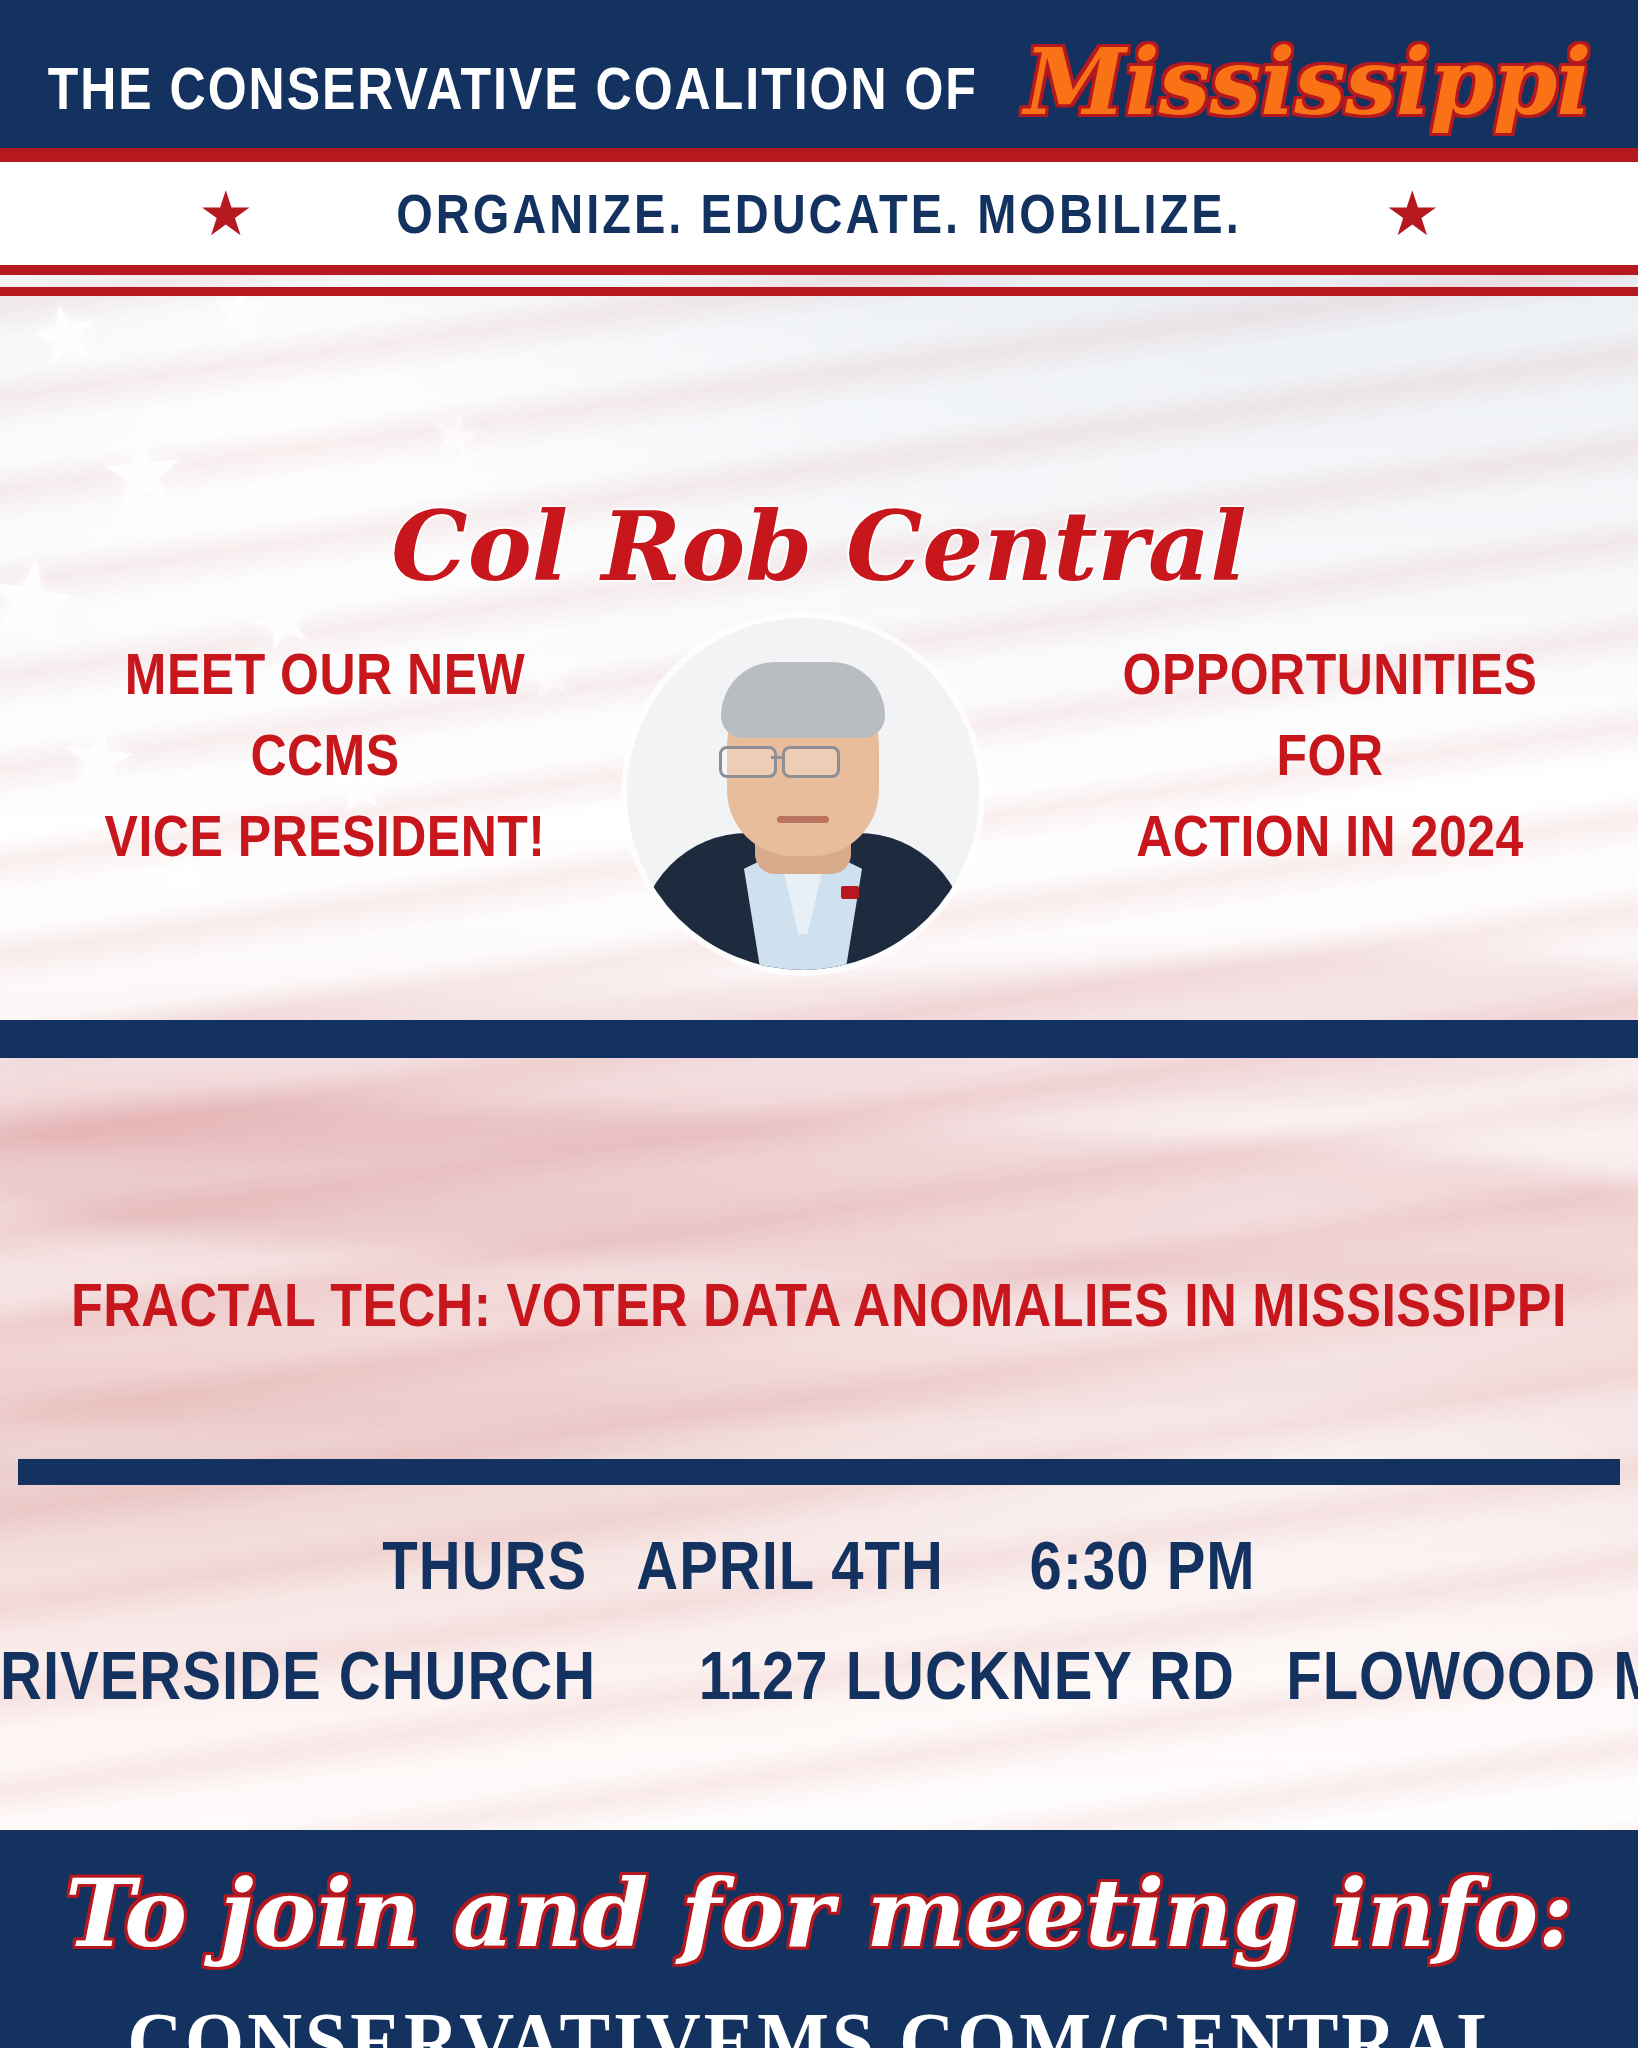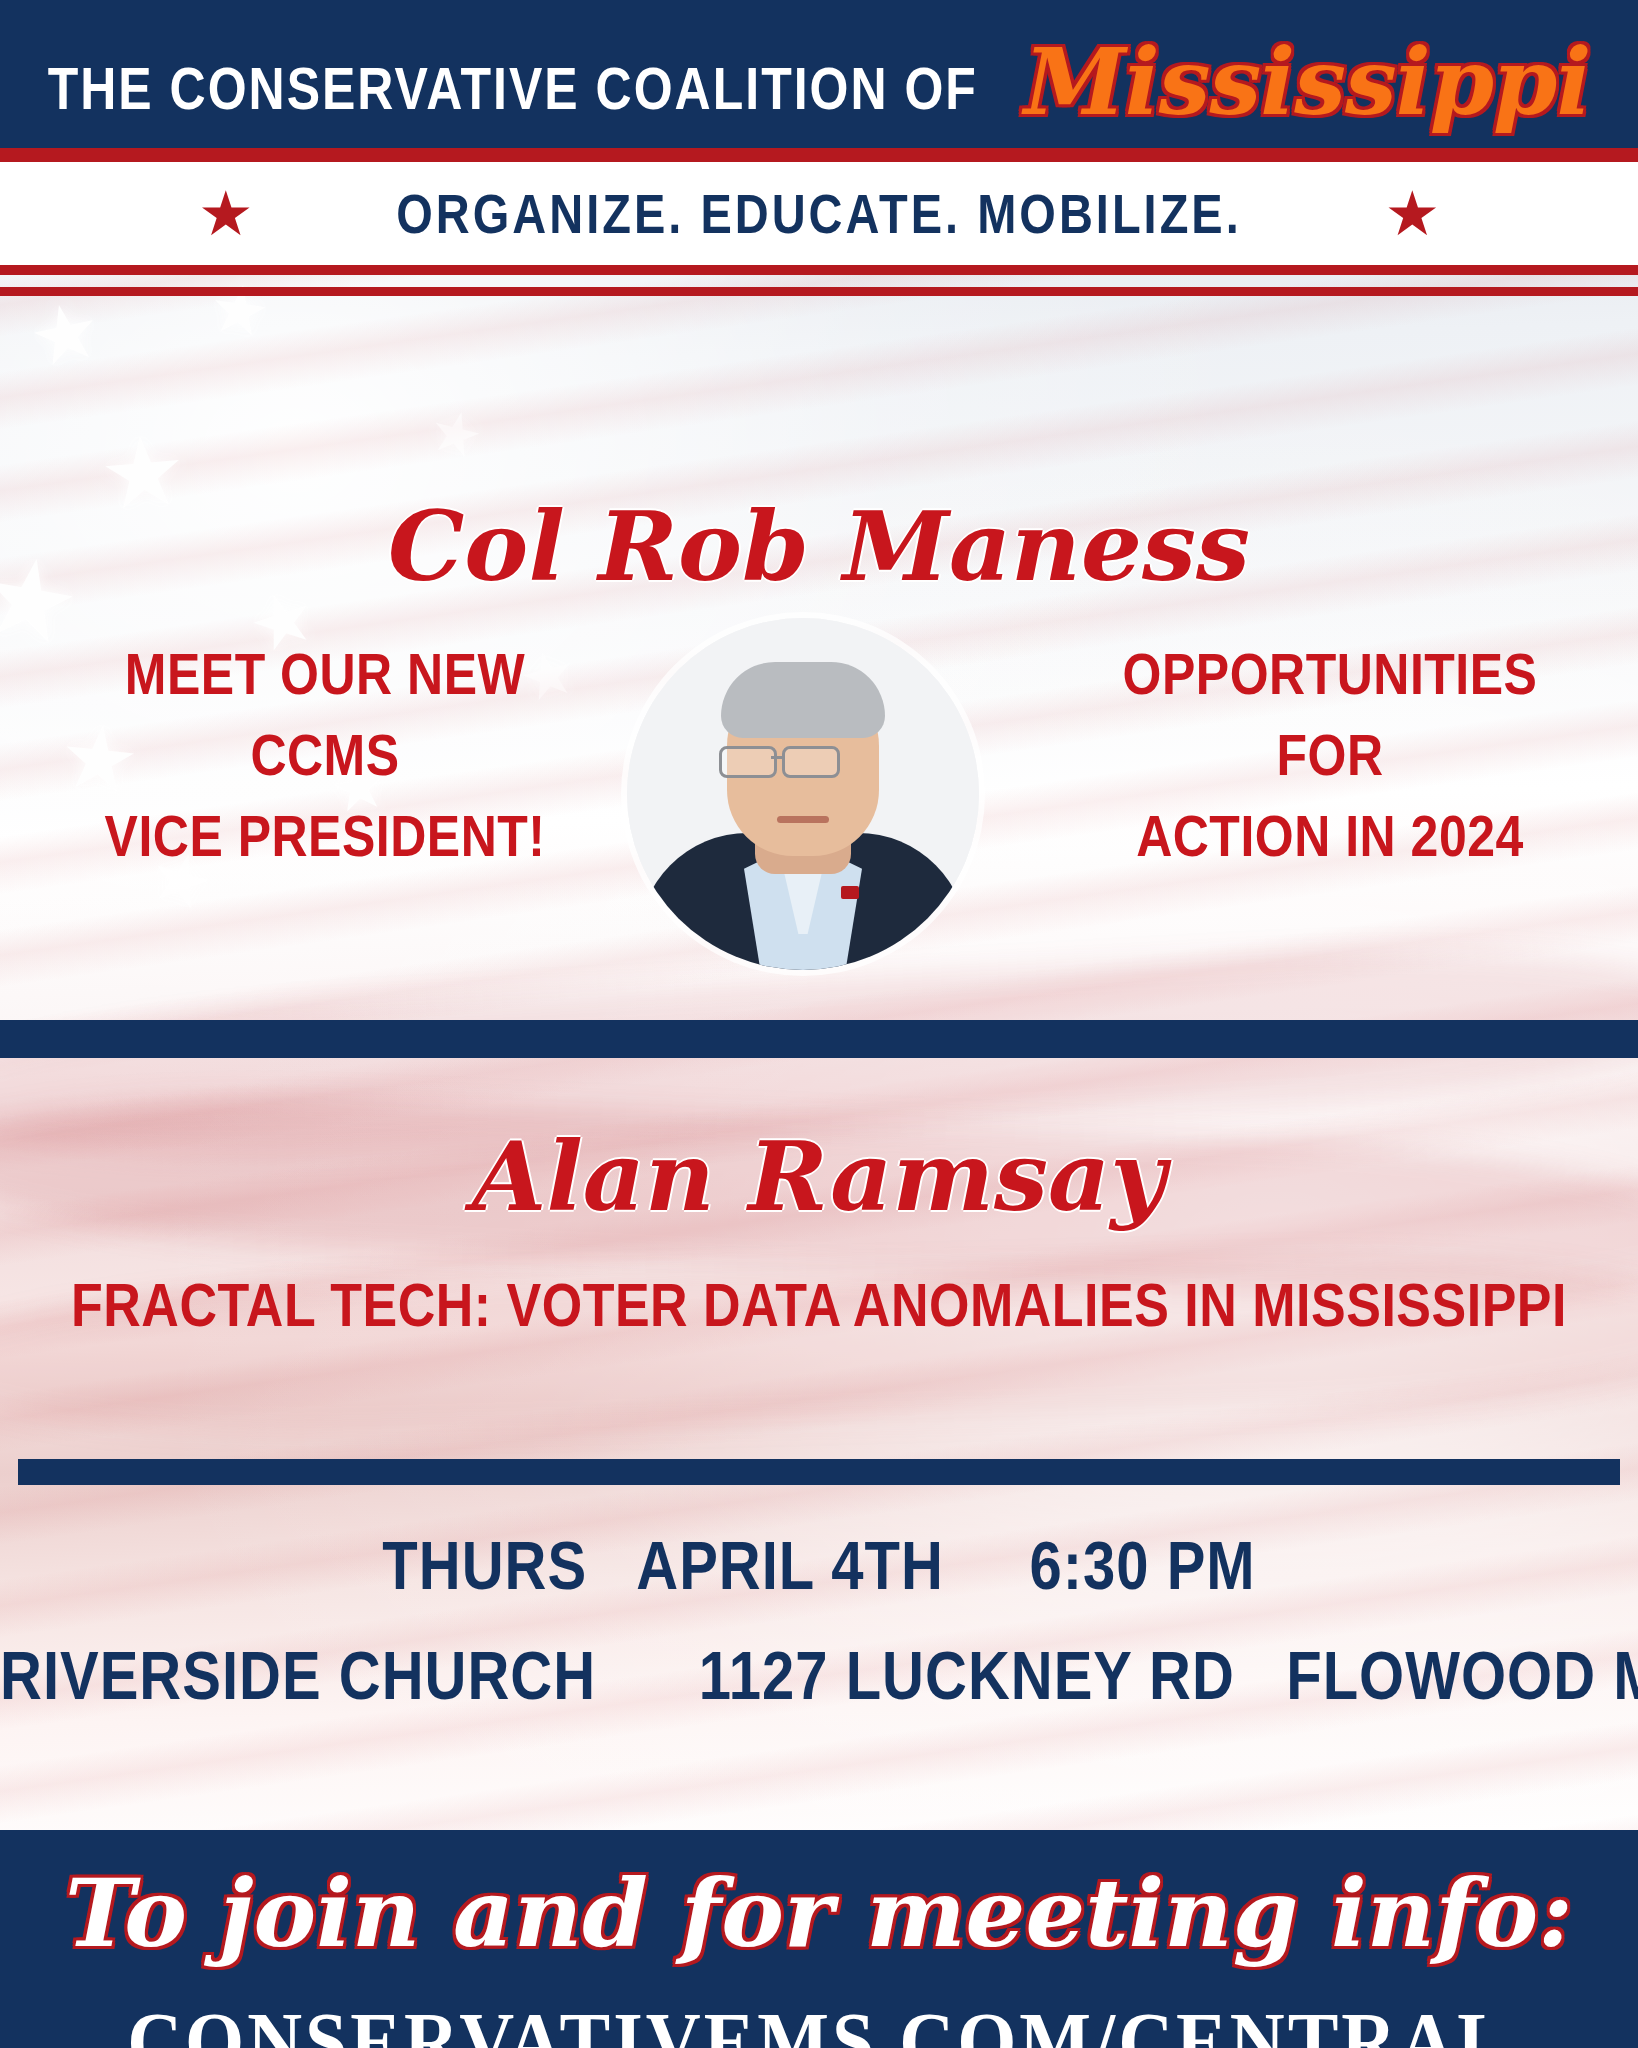--- a/index.html
+++ b/index.html
@@ -445,21 +445,21 @@
   <div class="tagline-bar">
     <span class="tagline">ORGANIZE.  EDUCATE.  MOBILIZE.</span>
   </div>
   <span class="bar-star left">★</span>
   <span class="bar-star right">★</span>
 
   <div class="rule-red rule-r2"></div>
   <div class="rule-red rule-r3"></div>
 
 
-  <div class="speaker1-name">Col Rob Maness</div>
+  <div class="speaker1-name">Col Rob Central</div>
 
   <div class="headshot">
     <div class="hs-bg"></div>
     <div class="hs-suit"></div>
     <div class="hs-shirt"></div>
     <div class="hs-tie-open"></div>
     <div class="hs-neck"></div>
     <div class="hs-face"></div>
     <div class="hs-hair"></div>
     <div class="hs-glass l"></div>
@@ -471,21 +471,20 @@
 
   <div class="side-text side-left" style="white-space: pre-line;">MEET OUR NEW
 CCMS
 VICE PRESIDENT!</div>
   <div class="side-text side-right" style="white-space: pre-line;">OPPORTUNITIES
 FOR
 ACTION IN 2024</div>
 
   <div class="navy-bar bar-1"></div>
 
-  <div class="speaker2-name">Alan Ramsay</div>
   <div class="speaker2-topic">FRACTAL TECH: VOTER DATA ANOMALIES IN MISSISSIPPI</div>
 
   <div class="navy-bar bar-2"></div>
 
   <div class="details">
     <div class="line1">THURS   APRIL 4TH     6:30 PM</div>
     <div class="line2">RIVERSIDE CHURCH      1127 LUCKNEY RD   FLOWOOD MS</div>
   </div>
 
   <div class="footer">

